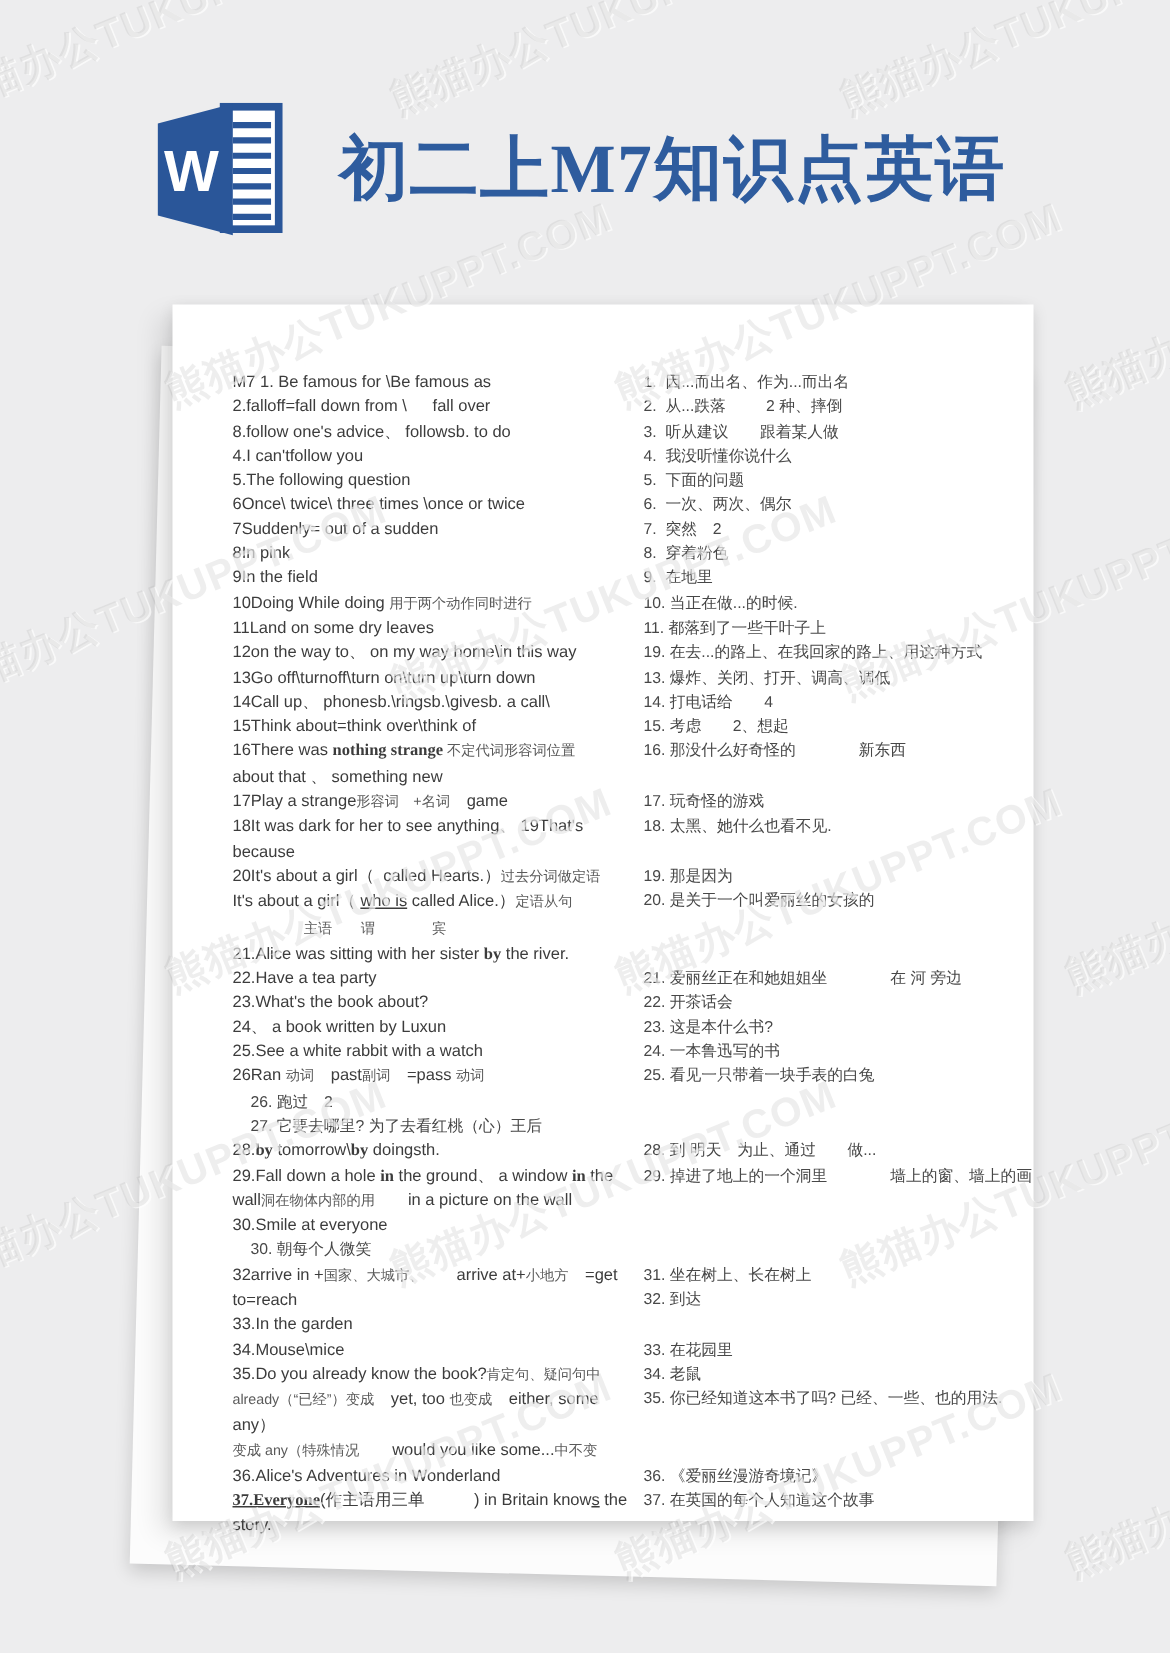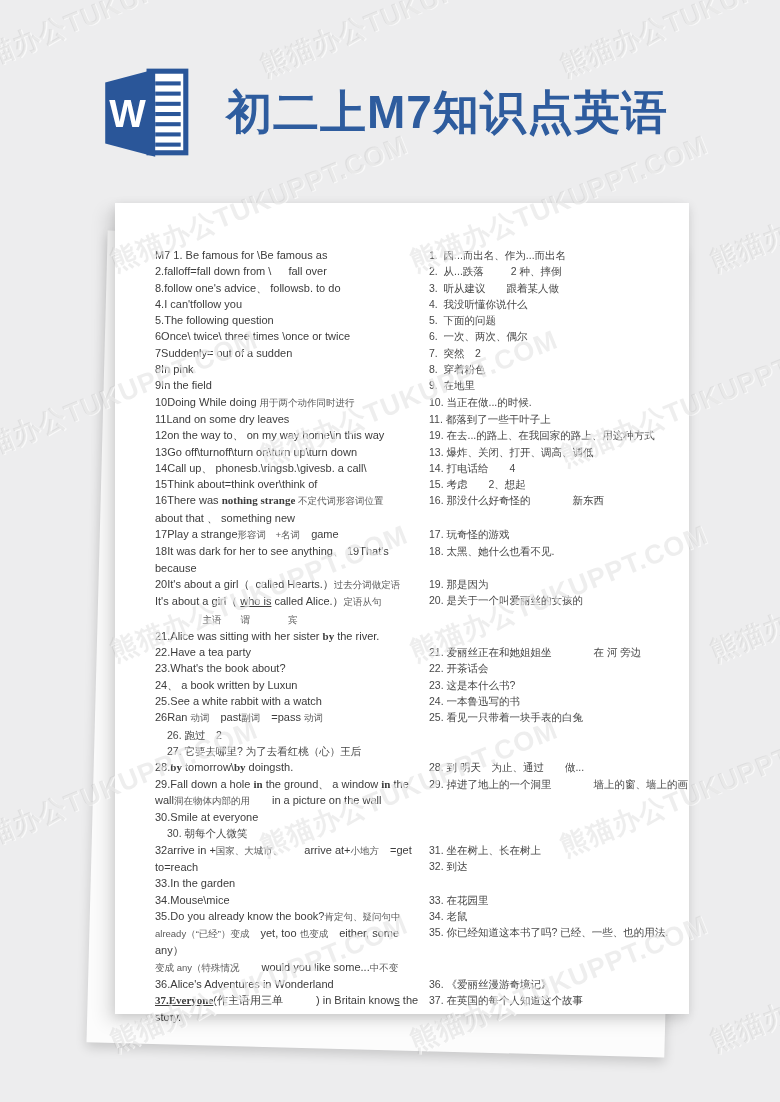--- a/index.html
+++ b/index.html
@@ -10,21 +10,21 @@
   .wm-layer { position:absolute; inset:0; z-index:40; pointer-events:none; overflow:hidden; }
   .wm { position:absolute; font-weight:bold; font-size:27px; letter-spacing:1px;
         color:rgba(150,150,150,0.16);
         text-shadow:1px 1px 0 rgba(255,255,255,0.65);
         transform:rotate(-22deg); white-space:nowrap; }
 
   
   .header { position:absolute; left:94px; top:62px; display:flex; align-items:center; gap:30px; z-index:10; }
   .word-icon { width:102px; height:102px; flex:0 0 auto; }
   .page-title { font-size:46px; font-weight:bold; color:#2e5c9e; letter-spacing:1px;
-                font-family:Liberation Sans, sans-serif; }
+                font-family:Liberation Serif, serif; }
 
   
   .paper-back { position:absolute; left:97px; top:238px; width:578px; height:812px;
                 background:#fcfcfc; transform:rotate(1.5deg);
                 box-shadow:0 5px 12px rgba(0,0,0,0.16); z-index:1; }
   .paper { position:absolute; left:115px; top:203px; width:574px; height:811px;
            background:#ffffff;
            box-shadow:-9px 8px 16px rgba(0,0,0,0.10), 0 3px 10px rgba(0,0,0,0.12);
            z-index:5; }
 

